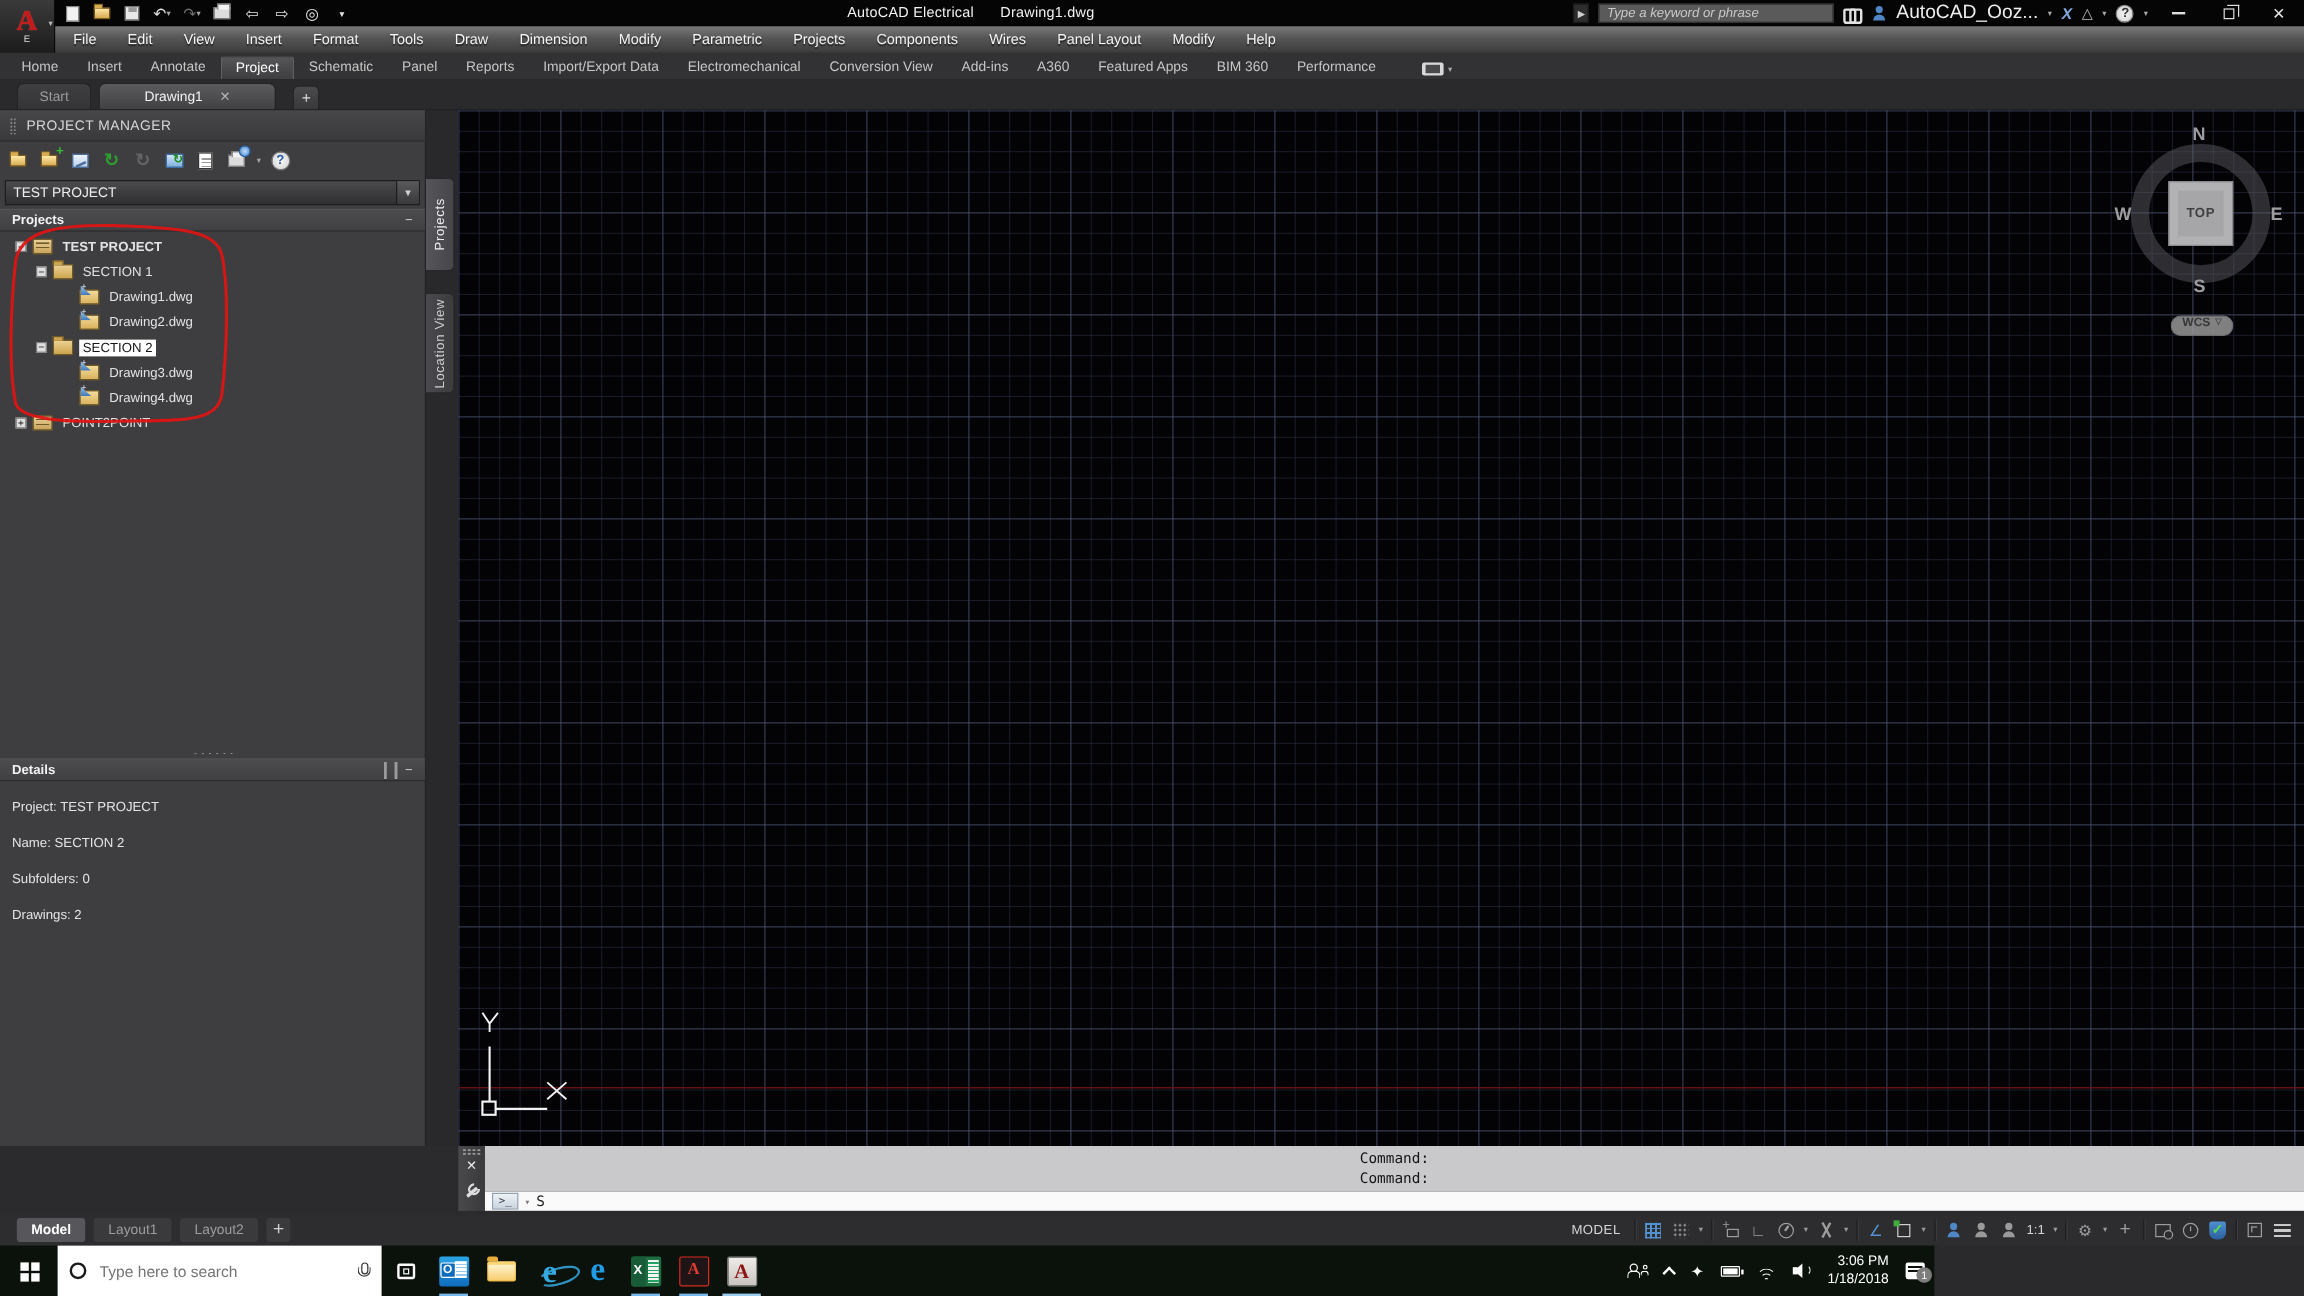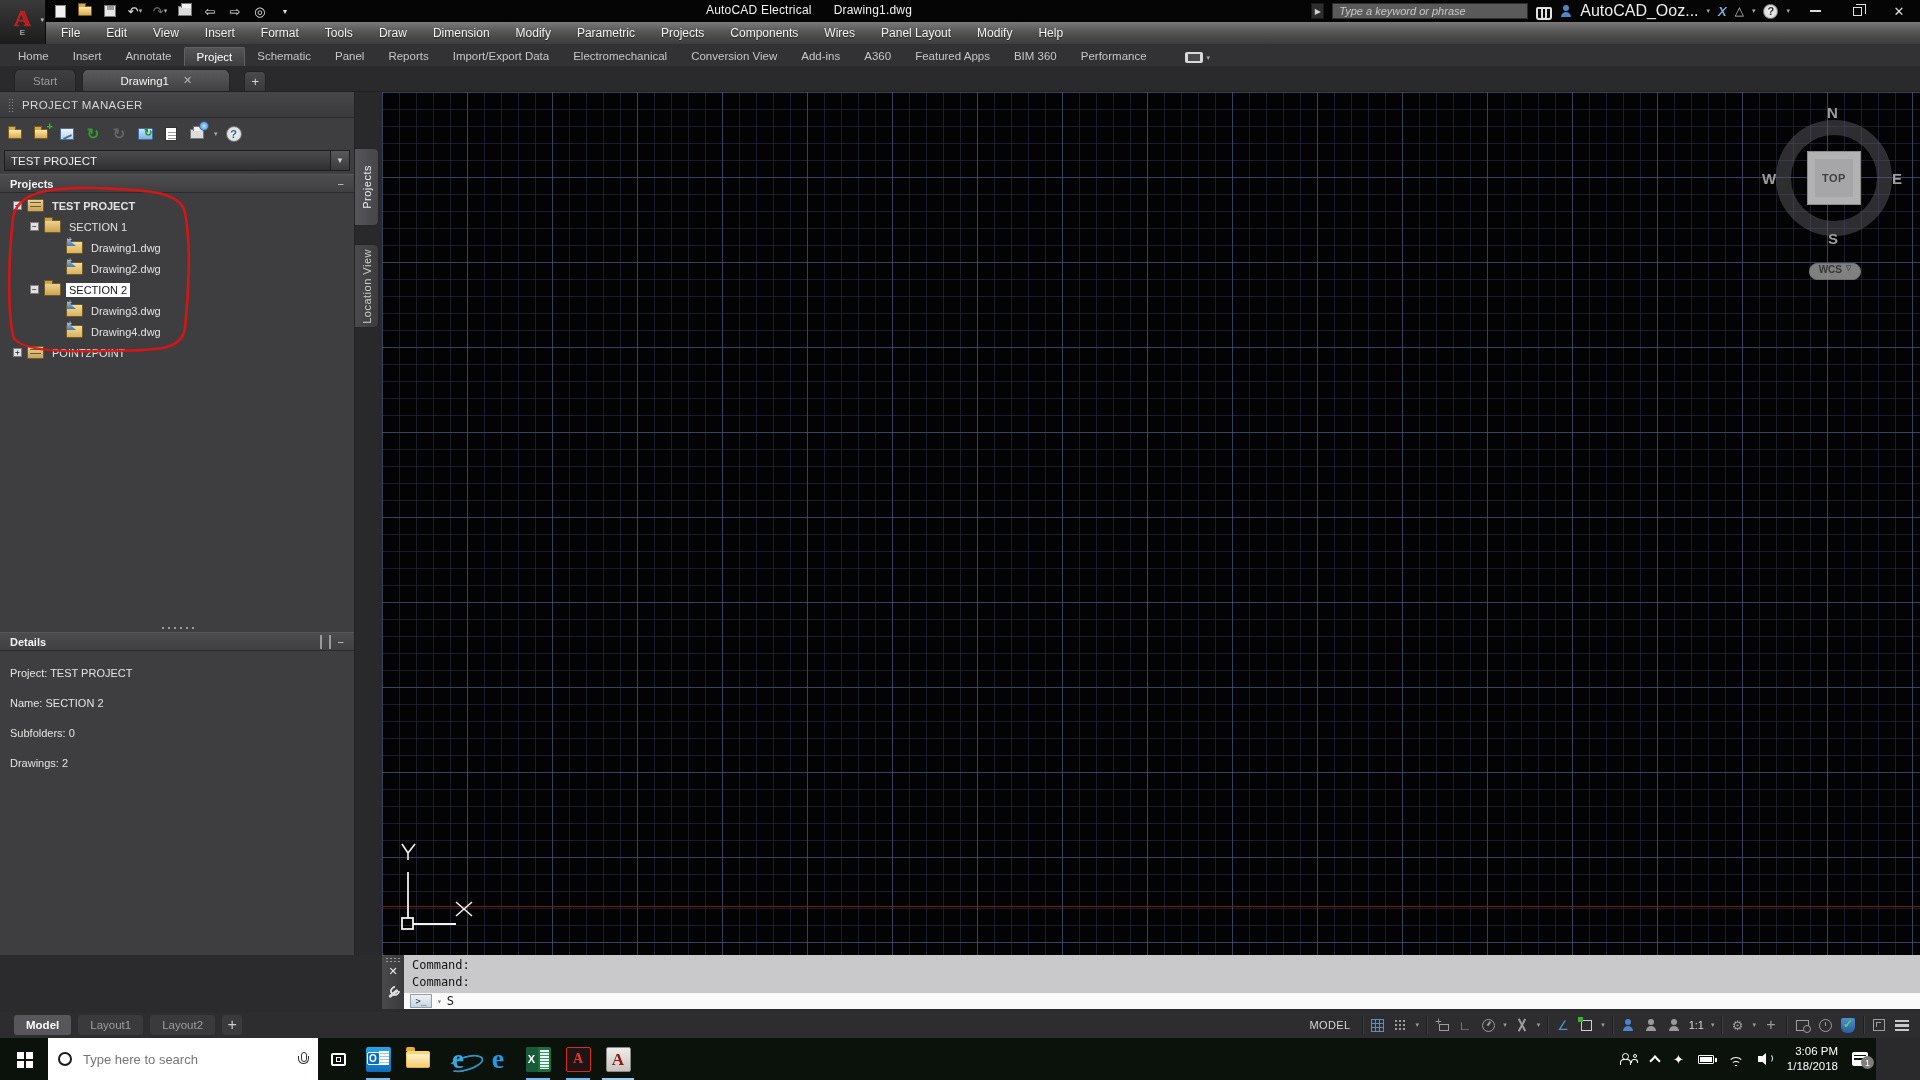--- a/index.html
+++ b/index.html
@@ -171,21 +171,21 @@
   
   #cmdrow{position:absolute;left:0;top:955px;width:1920px;height:57px;background:#2b2b2d;}
   #cmd-dock{position:absolute;left:382px;top:0;width:1538px;height:54px;display:flex;}
   #cmd-strip{width:22px;background:linear-gradient(90deg,#4a4a4c,#39393b);position:relative;}
   #cmd-strip .dots{position:absolute;left:3px;top:2px;width:16px;height:6px;background-image:radial-gradient(#9a9a9a 1px,transparent 1px);background-size:4px 3px;}
   #cmd-strip .x{position:absolute;left:0;top:10px;width:22px;text-align:center;color:#e8e8e8;font-size:11px;}
   .wrench{position:absolute;left:5px;top:30px;width:13px;height:13px;}
   .wrench::before{content:"";position:absolute;left:1px;top:7px;width:11px;height:3px;background:#dcdcdc;transform:rotate(-40deg);border-radius:1px;}
   .wrench::after{content:"";position:absolute;right:0px;top:1px;width:6px;height:6px;border:2px solid #dcdcdc;border-radius:50%;border-top-color:transparent;transform:rotate(45deg);}
   #cmd-main{flex:1;display:flex;flex-direction:column;}
-  #cmd-hist{background:#c9c9cb;flex:1;padding:2px 8px;font-family:"DejaVu Sans Mono",monospace;font-size:12px;color:#141414;line-height:17px;}
+  #cmd-hist{background:#c9c9cb;flex:1;padding:2px 8px;font-family:"DejaVu Sans Mono",monospace;font-size:12px;color:#141414;line-height:17px;text-align:center;}
   #cmd-input{height:21px;background:#fafafa;display:flex;align-items:center;padding-left:6px;gap:5px;
     font-family:"DejaVu Sans Mono",monospace;font-size:12px;color:#222;}
   #cmd-badge{width:22px;height:14px;background:linear-gradient(#eef2f6,#c9d4de);border:1px solid #8fa0b0;
     font-size:9px;line-height:12px;text-align:center;color:#334;}
   #cmd-input .caret2{font-size:8px;color:#777;}
 
   
   #statusbar{position:absolute;left:0;top:1012px;width:1920px;height:26px;background:#2d2d2f;display:flex;align-items:center;}
   #layout-tabs{display:flex;align-items:center;gap:7px;padding-left:14px;}
   .ltab{height:20px;padding:0 12px;border-radius:3px;background:#3a3a3c;color:#9d9d9d;font-size:11.5px;display:flex;align-items:center;}
@@ -214,21 +214,21 @@
   .clock::after{content:"";position:absolute;left:5px;top:2px;width:1.5px;height:4px;background:#9d9d9d;}
   .isolate{width:13px;height:11px;border:1.5px solid #9d9d9d;position:relative;}
   .isolate::after{content:"";position:absolute;right:-3px;bottom:-3px;width:6px;height:6px;border:1.5px solid #9d9d9d;border-radius:50%;background:#2d2d2f;}
   .fullscr{width:12px;height:12px;border:1.5px solid #9d9d9d;position:relative;}
   .fullscr::after{content:"";position:absolute;left:2px;top:2px;width:4px;height:4px;border-top:1.5px solid #9d9d9d;border-left:1.5px solid #9d9d9d;}
   .burger{width:14px;height:11px;background:repeating-linear-gradient(to bottom,#c9c9c9 0 2px,transparent 2px 4.5px);}
   #model-label{font-size:11px;color:#d6d6d6;letter-spacing:.4px;padding:0 4px;}
   #scale-label{font-size:11px;color:#d6d6d6;}
 
   
-  #taskbar{position:absolute;left:0;top:1038px;width:1876px;height:42px;background:#0b120c;display:flex;align-items:center;}
+  #taskbar{position:absolute;left:0;top:1038px;width:1612px;height:42px;background:#0b120c;display:flex;align-items:center;}
   #start{width:48px;height:42px;display:flex;align-items:center;justify-content:center;}
   #start .win{width:7px;height:7px;background:#fff;box-shadow:9px 0 0 #fff,0 9px 0 #fff,9px 9px 0 #fff;margin:-8px 8px 0 0;}
   #tb-search{width:270px;height:42px;background:#fff;display:flex;align-items:center;padding:0 10px;gap:9px;}
   #tb-search .ring{width:14px;height:14px;border:2.5px solid #1a1a1a;border-radius:50%;flex:none;}
   #tb-search input{flex:1;border:none;outline:none;font-size:13px;color:#444;font-family:"Liberation Sans",sans-serif;}
   .mic{width:10px;height:15px;position:relative;flex:none;}
   .mic::before{content:"";position:absolute;left:3px;top:0;width:4px;height:8px;border:1.5px solid #333;border-radius:3px;}
   .mic::after{content:"";position:absolute;left:0px;top:4px;width:9px;height:7px;border:1.5px solid #333;border-top:none;border-radius:0 0 6px 6px;}
   .tb-app{width:40px;height:42px;display:flex;align-items:center;justify-content:center;position:relative;}
   .tb-app .uline{position:absolute;bottom:0;left:8px;right:8px;height:2.5px;background:#76b9ed;display:none;}

